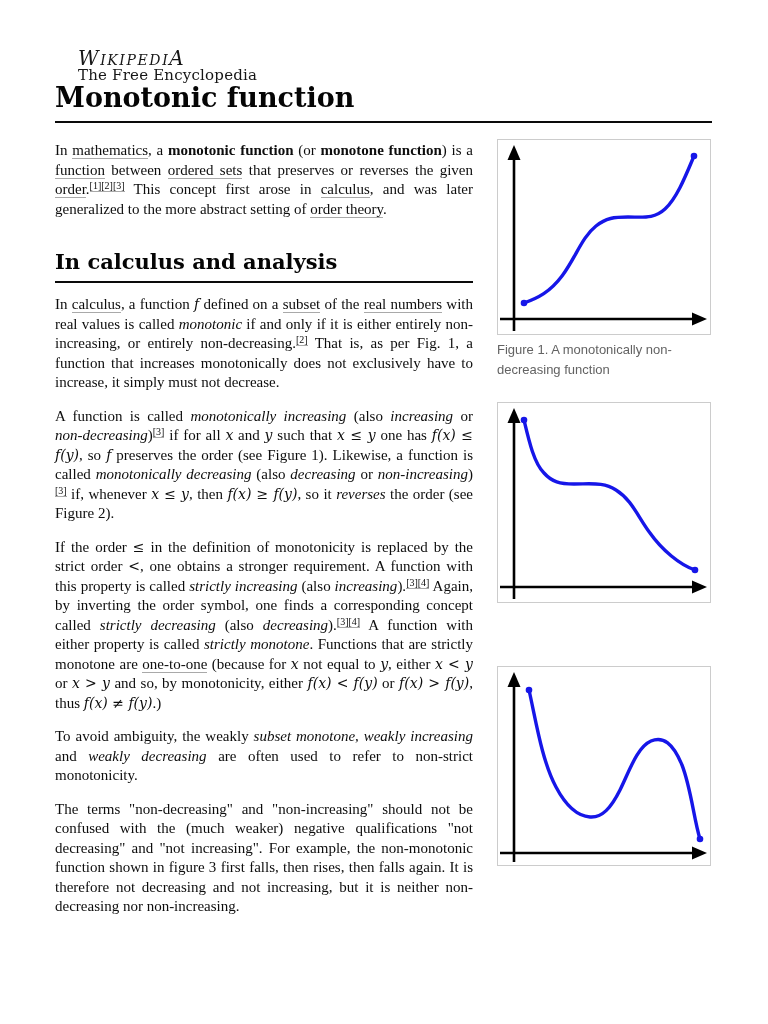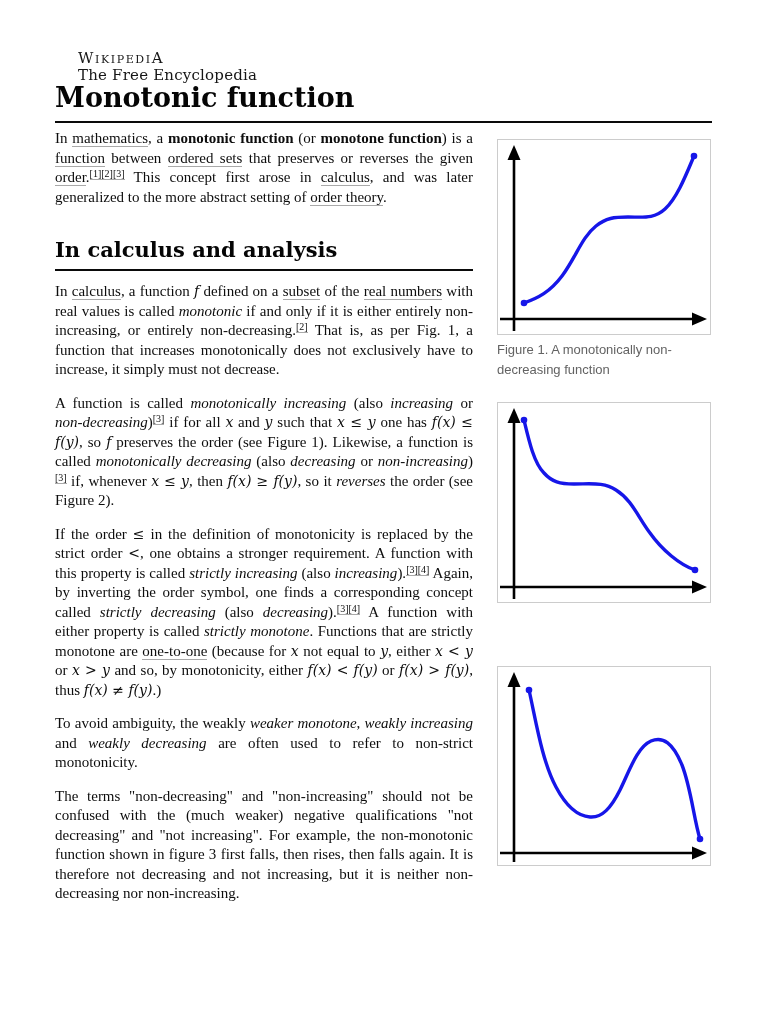--- a/index.html
+++ b/index.html
@@ -10,39 +10,39 @@
     overflow:hidden;
     font-family:"Liberation Serif", serif;
     color:#0d0d0d;
     -webkit-font-smoothing:antialiased;
   }
   
   .logo{position:absolute;left:78px;top:47px;}
   .logo-word{
     font-family:"DejaVu Serif", serif;
     font-variant:small-caps;
-    font-size:15px;line-height:22px;
-    letter-spacing:1.6px;color:#161616;
+    font-size:20px;line-height:22px;
+    letter-spacing:1.6px;color:#161616;font-style:italic;
   }
   .logo-tag{
     font-family:"DejaVu Serif", serif;
     font-size:15px;line-height:12px;
     font-weight:normal;letter-spacing:.2px;color:#161616;
   }
   .page-title{
     position:absolute;left:55px;top:82px;margin:0;
     font-family:"DejaVu Serif", serif;
     font-weight:bold;font-size:27px;line-height:32px;color:#050505;
   }
   .title-rule{position:absolute;left:55px;top:121px;width:657px;height:2px;background:#0a0a0a;}
   
   .text-col{position:absolute;left:55px;top:129px;width:418px;}
   .para{
     font-size:15px;line-height:19.5px;
-    text-align:justify;margin:0 0 14px 0;
+    text-align:justify;margin:12px 0 14px 0;
   }
   .section-h{
     font-family:"DejaVu Serif", serif;
     font-weight:bold;font-size:21px;line-height:27px;
     margin:0;padding:15px 0 6px 0;
     border-bottom:2px solid #0a0a0a;
     margin-bottom:11px;color:#050505;
   }
   .lk{border-bottom:1px solid #a9a9a9;}
   .bd{font-weight:bold;}
@@ -77,21 +77,21 @@
 
 <h1 class="page-title">Monotonic function</h1>
 <div class="title-rule"></div>
 
 <div class="text-col" id="text-col">
     <p class="para"><span>In </span><span class="lk">mathematics</span><span>, a </span><span class="bd">monotonic function</span><span> (or </span><span class="bd">monotone function</span><span>) is a </span><span class="lk">function</span><span> between </span><span class="lk">ordered sets</span><span> that preserves or reverses the given </span><span class="lk">order</span><span>.</span><span class="sr">[1][2][3]</span><span> This concept first arose in </span><span class="lk">calculus</span><span>, and was later generalized to the more abstract setting of </span><span class="lk">order theory</span><span>.</span></p>
     <h2 class="section-h">In calculus and analysis</h2>
     <p class="para"><span>In </span><span class="lk">calculus</span><span>, a function </span><span class="mt">f</span><span> defined on a </span><span class="lk">subset</span><span> of the </span><span class="lk">real numbers</span><span> with real values is called </span><span class="it">monotonic</span><span> if and only if it is either entirely non-increasing, or entirely non-decreasing.</span><span class="sr">[2]</span><span> That is, as per Fig. 1, a function that increases monotonically does not exclusively have to increase, it simply must not decrease.</span></p>
     <p class="para"><span>A function is called </span><span class="it">monotonically increasing</span><span> (also </span><span class="it">increasing</span><span> or </span><span class="it">non-decreasing</span><span>)</span><span class="sr">[3]</span><span> if for all </span><span class="mt">x</span><span> and </span><span class="mt">y</span><span> such that </span><span class="mt">x ≤ y</span><span> one has </span><span class="mt">f(x) ≤ f(y)</span><span>, so </span><span class="mt">f</span><span> preserves the order (see Figure 1). Likewise, a function is called </span><span class="it">monotonically decreasing</span><span> (also </span><span class="it">decreasing</span><span> or </span><span class="it">non-increasing</span><span>)</span><span class="sr">[3]</span><span> if, whenever </span><span class="mt">x ≤ y</span><span>, then </span><span class="mt">f(x) ≥ f(y)</span><span>, so it </span><span class="it">reverses</span><span> the order (see Figure 2).</span></p>
     <p class="para"><span>If the order </span><span class="mt">≤</span><span> in the definition of monotonicity is replaced by the strict order </span><span class="mt">&lt;</span><span>, one obtains a stronger requirement. A function with this property is called </span><span class="it">strictly increasing</span><span> (also </span><span class="it">increasing</span><span>).</span><span class="sr">[3][4]</span><span> Again, by inverting the order symbol, one finds a corresponding concept called </span><span class="it">strictly decreasing</span><span> (also </span><span class="it">decreasing</span><span>).</span><span class="sr">[3][4]</span><span> A function with either property is called </span><span class="it">strictly monotone</span><span>. Functions that are strictly monotone are </span><span class="lk">one-to-one</span><span> (because for </span><span class="mt">x</span><span> not equal to </span><span class="mt">y</span><span>, either </span><span class="mt">x &lt; y</span><span> or </span><span class="mt">x &gt; y</span><span> and so, by monotonicity, either </span><span class="mt">f(x) &lt; f(y)</span><span> or </span><span class="mt">f(x) &gt; f(y)</span><span>, thus </span><span class="mt">f(x) ≠ f(y)</span><span>.)</span></p>
-    <p class="para"><span>To avoid ambiguity, the weakly </span><span class="it">weaker monotone</span><span>, </span><span class="it">weakly increasing</span><span> and </span><span class="it">weakly decreasing</span><span> are often used to refer to non-strict monotonicity.</span></p>
+    <p class="para"><span>To avoid ambiguity, the weakly </span><span class="it">subset monotone</span><span>, </span><span class="it">weakly increasing</span><span> and </span><span class="it">weakly decreasing</span><span> are often used to refer to non-strict monotonicity.</span></p>
     <p class="para"><span>The terms "non-decreasing" and "non-increasing" should not be confused with the (much weaker) negative qualifications "not decreasing" and "not increasing". For example, the non-monotonic function shown in figure 3 first falls, then rises, then falls again. It is therefore not decreasing and not increasing, but it is neither non-decreasing nor non-increasing.</span></p>
   </div>
 
 <div class="fig" id="fig1">
   <div class="fig-frame">
       <svg width="212" height="194" viewBox="0 0 212 194">
         <line x1="2" y1="179" x2="195" y2="179" stroke="#000000" stroke-width="2.6"></line>
         <polygon points="194,172.5 209,179 194,185.5" fill="#000000"></polygon>
         <line x1="16" y1="191" x2="16" y2="19" stroke="#000000" stroke-width="2.6"></line>
         <polygon points="9.5,20 16,5 22.5,20" fill="#000000"></polygon>

